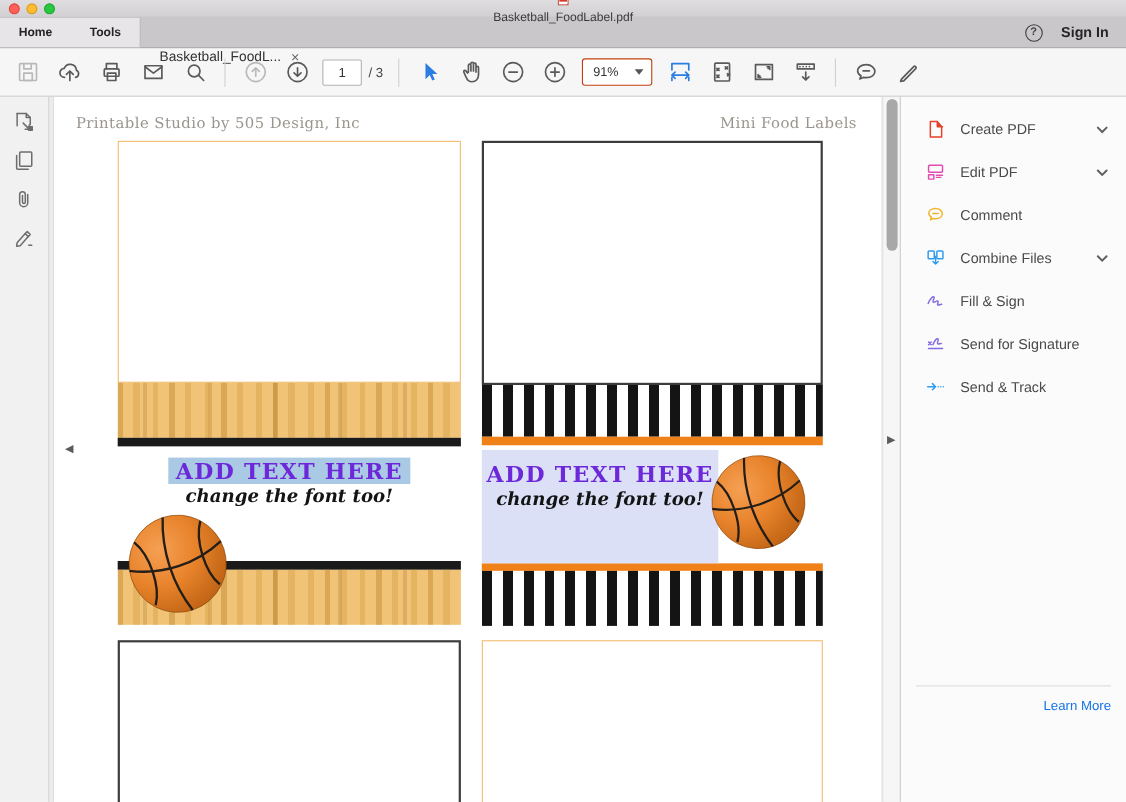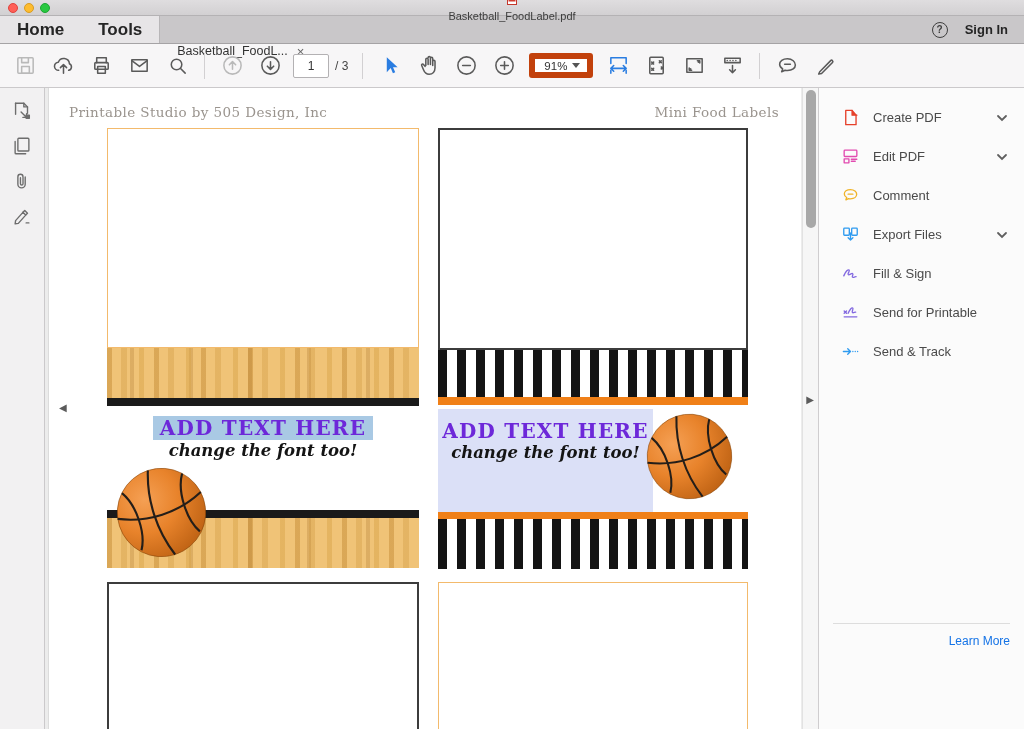--- a/index.html
+++ b/index.html
@@ -12,41 +12,41 @@
   .lights { position:absolute; left:8px; top:3px; display:flex; gap:6px; }
   .light { width:10px; height:10px; border-radius:50%; }
   .light.red { background:#ff5f57; border:1px solid #e0443e; }
   .light.yellow { background:#febc2e; border:1px solid #d89c22; }
   .light.green { background:#28c840; border:1px solid #1da534; }
   .tb-title { margin:0 auto; display:flex; align-items:center; gap:5px; font-size:11px; color:#3c3c3c;flex-direction:column; }
 
   
   .tabbar { height:28px; background:#c9c7c9; display:flex; align-items:stretch; border-bottom:1px solid #a5a3a5; }
   .ht-group { background:#e7e5e7; display:flex; border-right:1px solid #b8b6b8; }
-  .tab-btn { padding:0 17px; font-size:17px; font-weight:700; color:#252525; display:flex; align-items:center; cursor:default; }
+  .tab-btn { padding:0 17px; font-size:11px; font-weight:700; color:#252525; display:flex; align-items:center; cursor:default; }
   .doc-tab { width:162px; background:#d9d7d9; border-right:1px solid #b0aeb0; display:flex; align-items:center;
              justify-content:center; gap:9px; font-size:12.5px; color:#333;margin-top:35px; }
   .doc-tab .close { color:#666; font-size:13px; line-height:1; }
   .tab-fill { flex:1; }
   .signin-group { display:flex; align-items:center; gap:17px; padding-right:16px; }
   .help-circle { width:16px; height:16px; border:1.4px solid #3f3f3f; border-radius:50%; display:flex;
                  align-items:center; justify-content:center; font-size:10px; font-weight:700; color:#3f3f3f; }
   .signin-label { font-size:13px; font-weight:700; color:#252525; }
 
   
   .toolbar { height:44px; background:#f7f6f7; border-bottom:1px solid #cbc9cb; display:flex; align-items:center; padding:0 6px; }
   .tb { width:30px; height:30px; display:flex; align-items:center; justify-content:center; margin:0 4px; }
   .sep { width:1px; height:26px; background:#d2d0d2; margin:0 8px; }
   .ic { width:23px; height:23px; stroke:#5a5a5a; fill:none; stroke-width:1.6; stroke-linecap:round; stroke-linejoin:round; }
   .ic.disabled { stroke:#b9b9b9; }
   .ic.blue { stroke:#2a7de1; }
   .page-input { width:36px; height:24px; border:1px solid #b3b1b3; border-radius:2px; text-align:center;
                 font-size:12px; color:#333; background:#fff; margin:0 4px; }
   .page-total { font-size:12px; color:#444; margin:0 6px 0 2px; }
-  .zoom-box { width:64px; height:25px; border:6px solid #c2410c; border-radius:3px; background:#fff; display:flex;
+  .zoom-box { width:64px; height:25px; border:1px solid #c2410c; border-radius:3px; background:#fff; display:flex;
               align-items:center; margin:0 6px; }
   .zoom-box span.val { flex:1; font-size:11.5px; color:#333; padding-left:9px; }
   .caret-down { width:0; height:0; border-left:4px solid transparent; border-right:4px solid transparent;
                 border-top:5px solid #555; margin-right:7px; }
 
   
   .main { display:flex; height:641px; }
   .left-rail { width:45px; background:#f2f1f2; border-right:1px solid #cbc9cb; display:flex; flex-direction:column;
                align-items:center; padding-top:12px; gap:13px; }
   .rail-ic { width:22px; height:22px; stroke:#6d6d6d; fill:none; stroke-width:1.5; stroke-linecap:round; stroke-linejoin:round; }
@@ -379,40 +379,40 @@
         </svg>
         <span>Comment</span>
       </div>
 
       <div class="tool-item">
         <svg class="tic" viewBox="0 0 24 24" stroke="#2f9bf0">
           <rect x="3.5" y="4" width="7" height="9" rx="1"></rect>
             <rect x="13.5" y="4" width="7" height="9" rx="1"></rect>
           <path d="M12 10v9m-3-3 3 3 3-3"></path>
         </svg>
-        <span>Export Files</span>
+        <span>Combine Files</span>
         <svg class="chev" viewBox="0 0 12 12">
             <path d="m2 4 4 4 4-4"></path>
           </svg>
       </div>
 
       <div class="tool-item">
         <svg class="tic" viewBox="0 0 24 24" stroke="#8268e0">
           <path d="M3.5 15c2.5-6 5.5-8.5 6.8-7.3 1.2 1.2-2.4 4.6-1.2 5.7 1.2 1.2 4.6-2.4 5.7-1.2 1.2 1.2-1.4 3.4-.3 4.4 1 1 3-.9 4.5-.6"></path>
         </svg>
         <span>Fill &amp; Sign</span>
       </div>
 
       <div class="tool-item">
         <svg class="tic" viewBox="0 0 24 24" stroke="#8268e0">
           <path d="m4 10 3 3m0-3-3 3"></path>
           <path d="M9 13c2-5 4.5-7.5 5.8-6.6 1.4 1-1.5 4.4-.4 5.6.9 1 2.8-.6 4.1-.4"></path>
           <path d="M4 17.5h16"></path>
         </svg>
-        <span>Send for Printable</span>
+        <span>Send for Signature</span>
       </div>
 
       <div class="tool-item">
         <svg class="tic" viewBox="0 0 24 24" stroke="#2f9bf0">
           <path d="M3 12h9m-3.5-3.5L12 12l-3.5 3.5"></path>
             <path d="M15 12h.01M18 12h.01M21 12h.01"></path>
         </svg>
         <span>Send &amp; Track</span>
       </div>
     </div>

